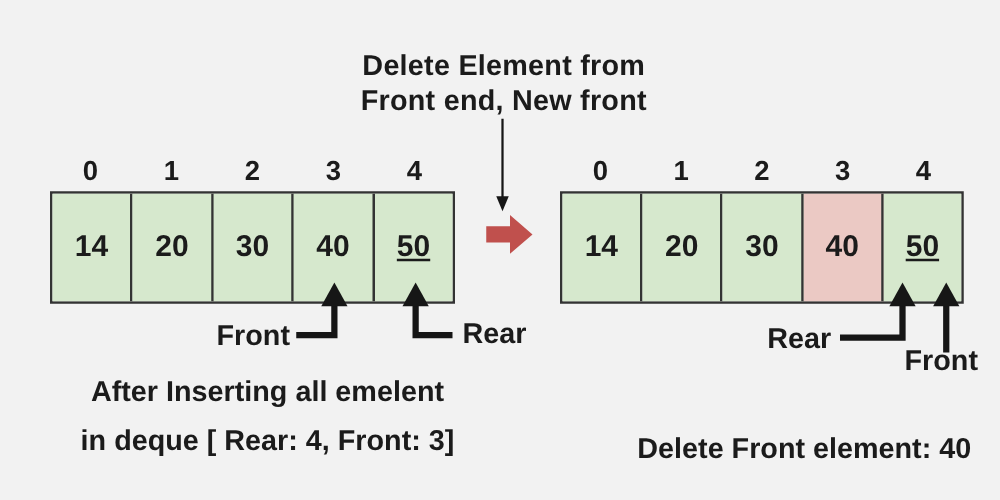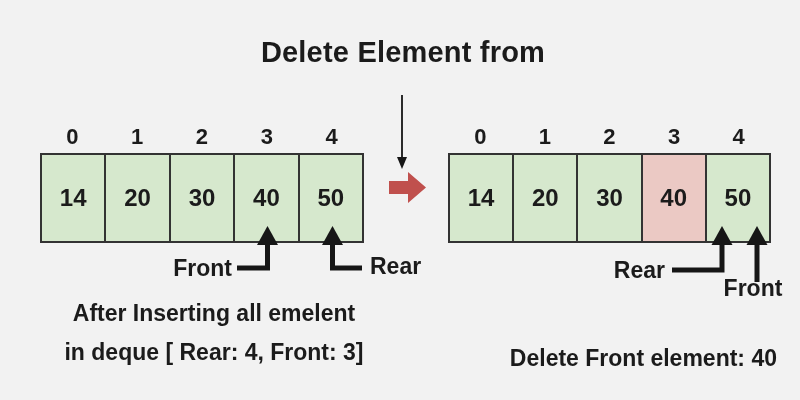--- a/index.html
+++ b/index.html
@@ -11,21 +11,21 @@
     font-family: "Liberation Sans", "DejaVu Sans", sans-serif;
     color: var(--text, #1b1b1b);
     overflow: hidden;
   }
   .abs { position: absolute; }
 
   
   .note {
     left: 258px; top: 38px; width: 290px;
     text-align: center;
-    font-size: 29px; font-weight: 600; line-height: 28px;
+    font-size: 23px; font-weight: 600; line-height: 28px;
     letter-spacing: 0.2px;
   }
 
   
   .idx-row { display: flex; top: 124px; height: 26px; }
   .idx-row span {
     flex: 1; text-align: center;
     font-size: 22px; font-weight: 600; line-height: 26px;
   }
   .idx-left  { left: 40px;  width: 324px; }
@@ -39,21 +39,21 @@
   }
   .cells-left  { left: 40px;  width: 324px; }
   .cells-right { left: 448px; width: 323px; }
   .cell {
     flex: 1;
     display: flex; align-items: center; justify-content: center;
     background: var(--cell-green, #d6e8cd);
     border-right: 2px solid var(--cell-border, #333);
     font-size: 24px; font-weight: 700;
   }
-  .cell:last-child { border-right: none; }
+  .cell:last-child { border-right: none; text-decoration: underline; }
   .cell.pink { background: var(--cell-pink, #ebc9c4); }
 
   
   .ptr-label { font-size: 23px; font-weight: 700; line-height: 26px; }
   .lbl-front-left { left: 150px; top: 255px; width: 82px; text-align: right; }
   .lbl-rear-left  { left: 370px; top: 253px; width: 80px; text-align: left; }
   .lbl-rear-right { left: 588px; top: 257px; width: 77px; text-align: right; }
   .lbl-front-right{ left: 712px; top: 275px; width: 82px; text-align: center; }
 
   
@@ -74,20 +74,21 @@
   .thin-head { fill: var(--arrow-black, #161616); }
   .red-arrow { fill: var(--arrow-red, #c0504d); }
 </style>
 </head>
 <body>
 
 <div class="stage">
 
   <div class="abs note">
     <div>Delete Element from</div>
+    <div>Front end, New front</div>
   </div>
 
   <div class="abs idx-row idx-left">
     <span>0</span>
     <span>1</span>
     <span>2</span>
     <span>3</span>
     <span>4</span>
   </div>
 

